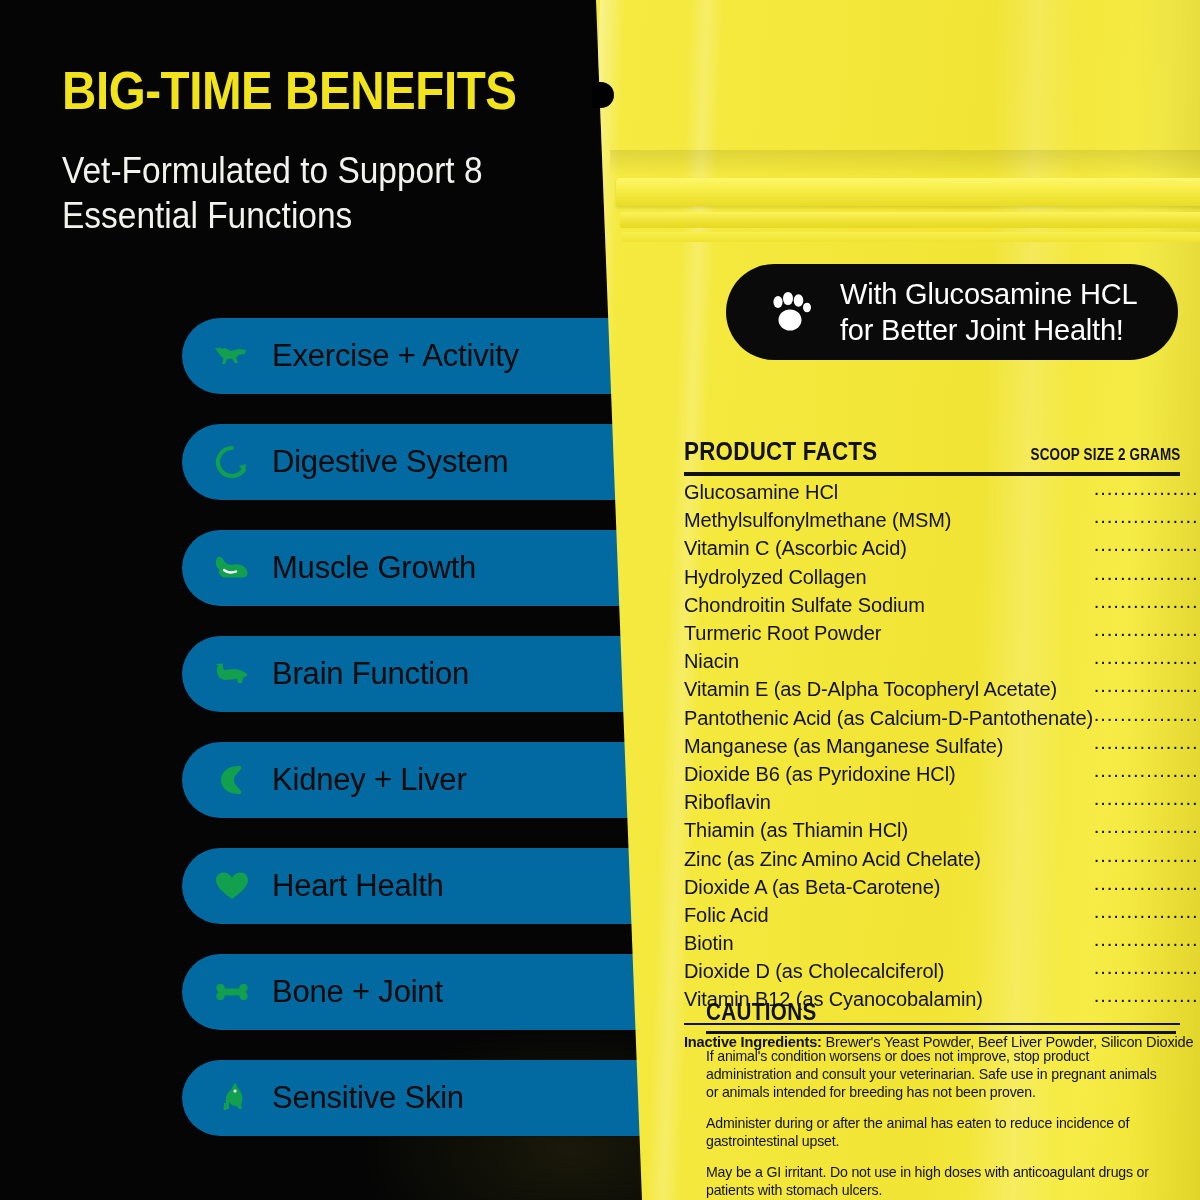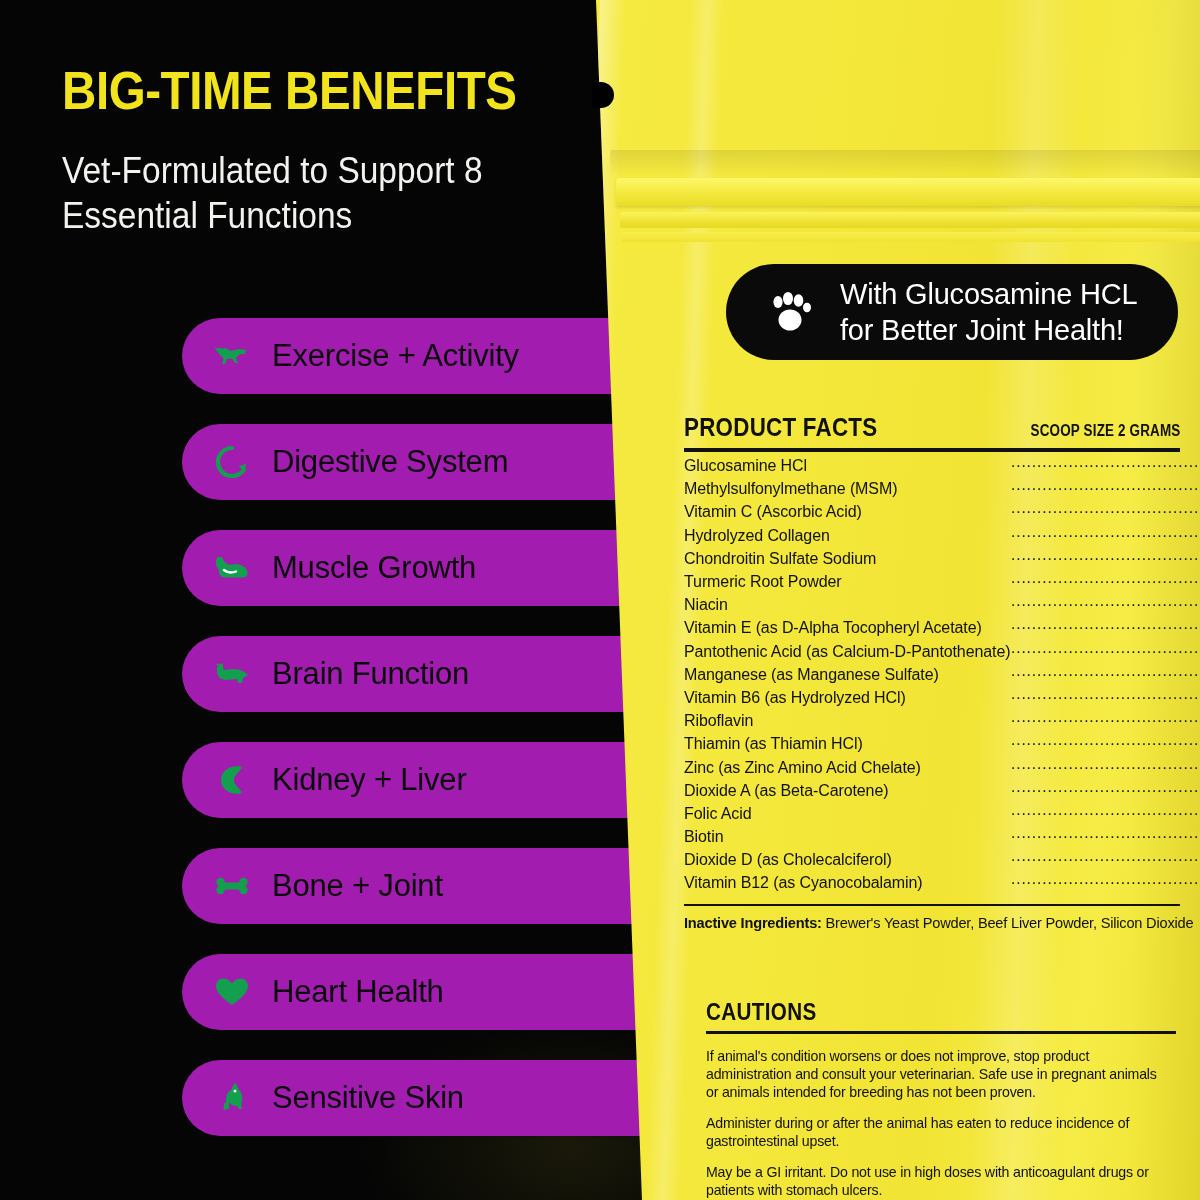--- a/index.html
+++ b/index.html
@@ -28,21 +28,21 @@
   .subhead{
     position:absolute; left:62px; top:148px; width:520px;
     font-size:36px; line-height:45px; color:#F2F2EF; font-weight:400;
     transform:scaleX(.93); transform-origin:left center;
   }
 
   
   .pills{ position:absolute; left:182px; top:318px; width:620px; }
   .pill{
     position:relative; height:76px; margin-bottom:30px;
-    background:#a21caf; border-radius:38px;
+    background:#0369a1; border-radius:38px;
     display:flex; align-items:center; padding-left:30px;
     box-shadow:0 1px 0 rgba(0,0,0,.06);
   }
   .pill .ic{
     width:40px; height:40px; flex:0 0 40px;
     display:flex; align-items:center; justify-content:center;
     margin-right:20px;
   }
   .pill .ic svg{ display:block; }
   .pill .lbl{
@@ -116,21 +116,21 @@
   }
   .badge .paw{ width:56px; flex:0 0 56px; margin-right:22px;
     display:flex; align-items:center; justify-content:center; }
   .badge .btxt{
     color:#FFFFFF; font-size:29px; line-height:36px; font-weight:400;
     letter-spacing:-.2px; white-space:pre-line;
   }
 
   
   .facts{
-    position:absolute; left:684px; top:412px; width:496px;
+    position:absolute; left:684px; top:436px; width:496px;
     color:#111; 
   }
   .facts-head{
     display:flex; align-items:baseline; justify-content:space-between;
   }
   .facts-title{
     font-size:26px; font-weight:bold; letter-spacing:.3px;
     transform:scaleX(.86); transform-origin:left bottom;
   }
   .scoop{
@@ -140,21 +140,21 @@
   }
   .rule{ height:3.5px; background:#111; margin-top:5px; }
 
   .active-hdr{
     margin-top:12px; font-size:15.5px; font-weight:bold;
     letter-spacing:-.1px;
   }
   .active-hdr .reg{ font-weight:500; }
 
   table.ing{ width:100%; border-collapse:collapse; margin-top:3px; }
-  table.ing td{ font-size:16px; padding:2.6px 0; vertical-align:baseline;
+  table.ing td{ font-size:20px; padding:2.6px 0; vertical-align:baseline;
     letter-spacing:-.1px; white-space:nowrap; }
   td.nm{ font-weight:500; }
   td.dots{ width:100%; overflow:hidden; padding:0 6px;
     font-size:13px; letter-spacing:3.6px; color:#111; }
 
   .inactive-rule{ height:2.2px; background:#111; margin-top:9px; }
   .inactive{
     margin-top:9px; font-size:14.6px; letter-spacing:-.2px; white-space:nowrap;
   }
   .inactive b{ font-weight:bold; }
@@ -236,39 +236,39 @@
         <path d="M27 6 C16 6 9 12 9 20 C9 28 16 34 27 34 C29 34 30 33 29 31 L23 24 C21.5 22 21.5 18 23 16 L29 9 C30 7 29 6 27 6 Z"></path>
       </g>
         </svg>
     </span>
     <span class="lbl">Kidney + Liver</span>
   </div>
 
   <div class="pill">
     <span class="ic">
       <svg width="40" height="40" viewBox="0 0 40 40">
+        <path d="M20 33 C7 24 4 18.5 4 14 C4 9.5 7.5 6.5 11.5 6.5 C14.8 6.5 18 8.6 20 11.6 C22 8.6 25.2 6.5 28.5 6.5 C32.5 6.5 36 9.5 36 14 C36 18.5 33 24 20 33 Z" fill="#12A04F"></path>
+      </svg>
+    </span>
+    <span class="lbl">Heart Health</span>
+  </div>
+
+  <div class="pill">
+    <span class="ic">
+      <svg width="40" height="40" viewBox="0 0 40 40">
           <g fill="#12A04F">
         <rect x="9" y="16.5" width="22" height="7" rx="3.5"></rect>
         <circle cx="8.5" cy="16" r="4.2"></circle>
             <circle cx="8.5" cy="24" r="4.2"></circle>
         <circle cx="31.5" cy="16" r="4.2"></circle>
             <circle cx="31.5" cy="24" r="4.2"></circle>
       </g>
         </svg>
     </span>
     <span class="lbl">Bone + Joint</span>
-  </div>
-
-  <div class="pill">
-    <span class="ic">
-      <svg width="40" height="40" viewBox="0 0 40 40">
-        <path d="M20 33 C7 24 4 18.5 4 14 C4 9.5 7.5 6.5 11.5 6.5 C14.8 6.5 18 8.6 20 11.6 C22 8.6 25.2 6.5 28.5 6.5 C32.5 6.5 36 9.5 36 14 C36 18.5 33 24 20 33 Z" fill="#12A04F"></path>
-      </svg>
-    </span>
-    <span class="lbl">Heart Health</span>
   </div>
 
   <div class="pill">
     <span class="ic">
       <svg width="40" height="40" viewBox="0 0 40 40">
           <g fill="#12A04F">
         <path d="M22 6 L19 12 C15.5 14 14 18 14 22 L14 31 L17 31 L17 24 C19 27 22 28 25 28 L27 31 L30 31 L29 26 C31 23 31 17 28 13 C26.5 11 25 9 24.5 6.5 C24 5 22.7 5 22 6 Z"></path>
         <path d="M12 25 L14 25 L14 32 L11.5 32 Z"></path>
         <circle cx="23" cy="13" r="1.5" fill="#FFFFFF"></circle>
       </g>
@@ -354,21 +354,21 @@
         </tr>
         <tr>
           <td class="nm">Pantothenic Acid (as Calcium-D-Pantothenate)</td>
           <td class="dots">····························································</td>
         </tr>
         <tr>
           <td class="nm">Manganese (as Manganese Sulfate)</td>
           <td class="dots">····························································</td>
         </tr>
         <tr>
-          <td class="nm">Vitamin B6 (as Hydrolyzed HCl)</td>
+          <td class="nm">Dioxide B6 (as Pyridoxine HCl)</td>
           <td class="dots">····························································</td>
         </tr>
         <tr>
           <td class="nm">Riboflavin</td>
           <td class="dots">····························································</td>
         </tr>
         <tr>
           <td class="nm">Thiamin (as Thiamin HCl)</td>
           <td class="dots">····························································</td>
         </tr>

